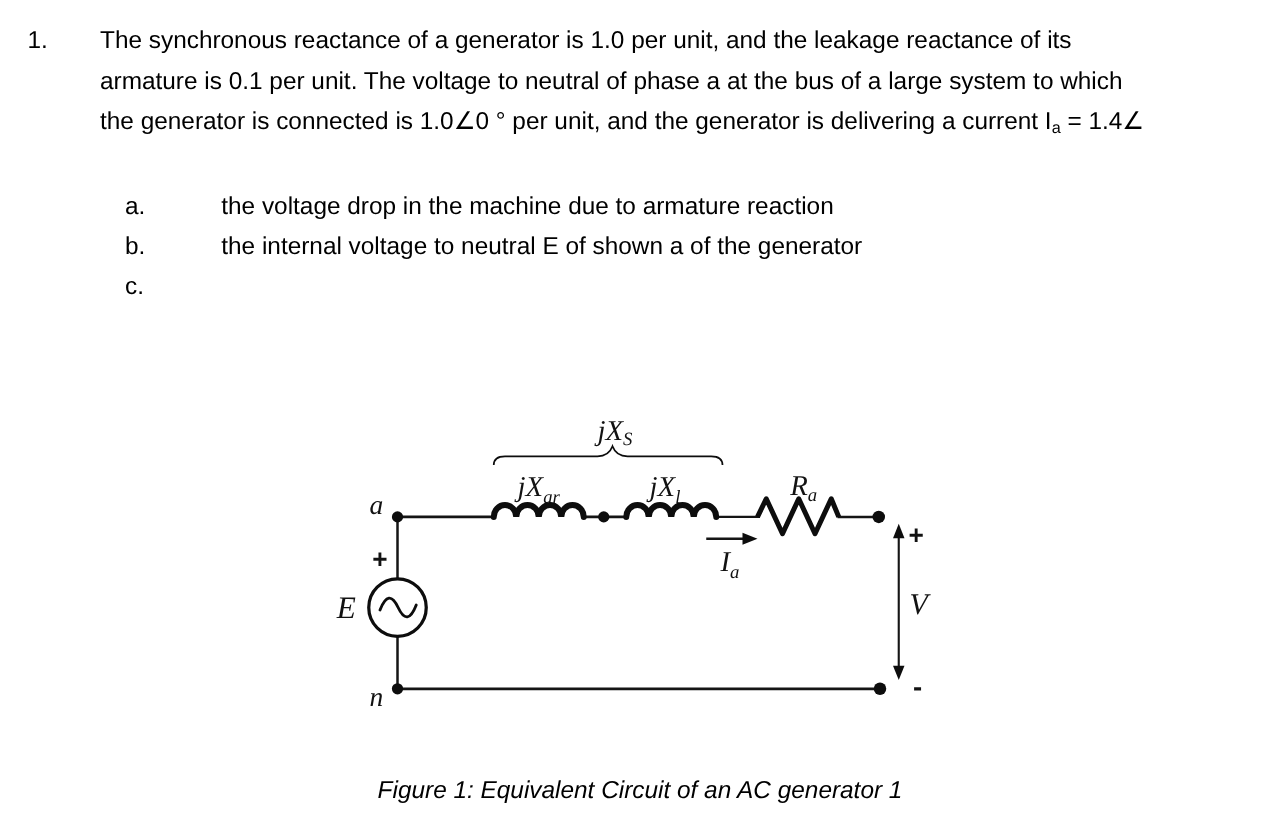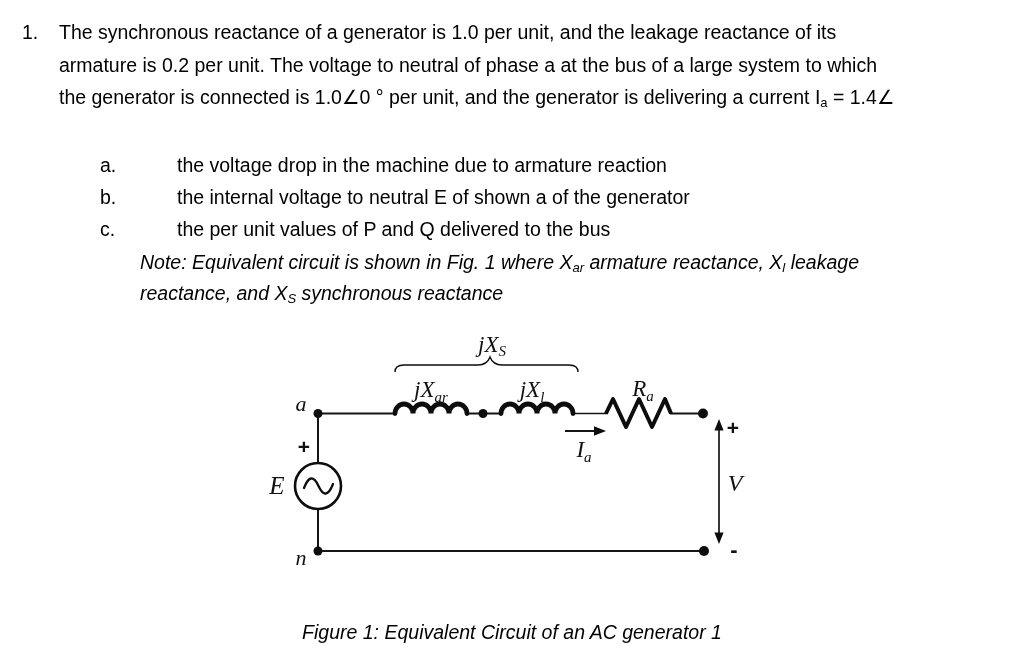--- a/index.html
+++ b/index.html
@@ -10,21 +10,21 @@
     font-family:"Liberation Sans",sans-serif;
     font-size:19.5px;
     overflow:hidden;
   }
   .problem{
     position:absolute;top:16px;left:22px;
     display:flex;align-items:flex-start;
     line-height:32.6px;
   }
   .problem-number{width:37px;flex:0 0 37px;}
-  .problem-lines .line{white-space:nowrap;}
+  .problem-lines .line{white-space:nowrap;margin-left:21px;}
   sub{font-size:13px;vertical-align:-3px;line-height:0;}
   .subitems{position:absolute;left:100px;top:150px;}
   .subitem{display:flex;line-height:31.9px;}
   .subitem-marker{width:40px;flex:0 0 40px;}
   .subitem-text{white-space:nowrap;margin-left:37px;}
   .note{
     position:absolute;left:140px;top:247px;
     font-style:italic;
   }
   .note .line{line-height:31px;white-space:nowrap;}
@@ -48,44 +48,39 @@
 </style>
 </head>
 <body>
 
 <div class="page">
 
   <div class="problem">
     <div class="problem-number">1.</div>
     <div class="problem-lines">
       <div class="line">The synchronous reactance of a generator is 1.0 per unit, and the leakage reactance of its</div>
-      <div class="line">armature is 0.2 per unit. The voltage to neutral of phase a at the bus of a large system to which</div>
+      <div class="line">armature is 0.1 per unit. The voltage to neutral of phase a at the bus of a large system to which</div>
       <div class="line"><span>the generator is connected is 1.0∠0 ° per unit, and the generator is delivering a current I</span><sub>a</sub><span> = 1.4∠</span></div>
     </div>
   </div>
 
   <div class="subitems">
     <div class="subitem">
       <div class="subitem-marker">a.</div>
       <div class="subitem-text">the voltage drop in the machine due to armature reaction</div>
     </div>
     <div class="subitem">
       <div class="subitem-marker">b.</div>
       <div class="subitem-text">the internal voltage to neutral E of shown a of the generator</div>
     </div>
     <div class="subitem">
       <div class="subitem-marker">c.</div>
-      <div class="subitem-text">the per unit values of P and Q delivered to the bus</div>
     </div>
   </div>
 
-  <div class="note">
-    <div class="line"><span>Note: Equivalent circuit is shown in Fig. 1 where X</span><sub>ar</sub><span> armature reactance, X</span><sub>l</sub><span> leakage</span></div>
-    <div class="line"><span>reactance, and X</span><sub>S</sub><span> synchronous reactance</span></div>
-  </div>
 
   <svg class="circuit" width="1024" height="280" viewBox="0 0 1024 280" xmlns="http://www.w3.org/2000/svg">
 
     <path class="comp" d="M 395 42 Q 395 35 404 35 L 478 35 Q 487 35 490 27 Q 493 35 502 35 L 569 35 Q 578 35 578 42" stroke-width="1.4"></path>
     <text x="492" y="22" text-anchor="middle" font-size="23"><tspan>jX</tspan><tspan font-size="15" dy="4">S</tspan></text>
 
     <text x="431" y="67" text-anchor="middle" font-size="23"><tspan>jX</tspan><tspan font-size="15" dy="5">ar</tspan></text>
     <text x="532" y="67" text-anchor="middle" font-size="23"><tspan>jX</tspan><tspan font-size="15" dy="5">l</tspan></text>
     <text x="643" y="66" text-anchor="middle" font-size="23"><tspan>R</tspan><tspan font-size="15" dy="5">a</tspan></text>
 

